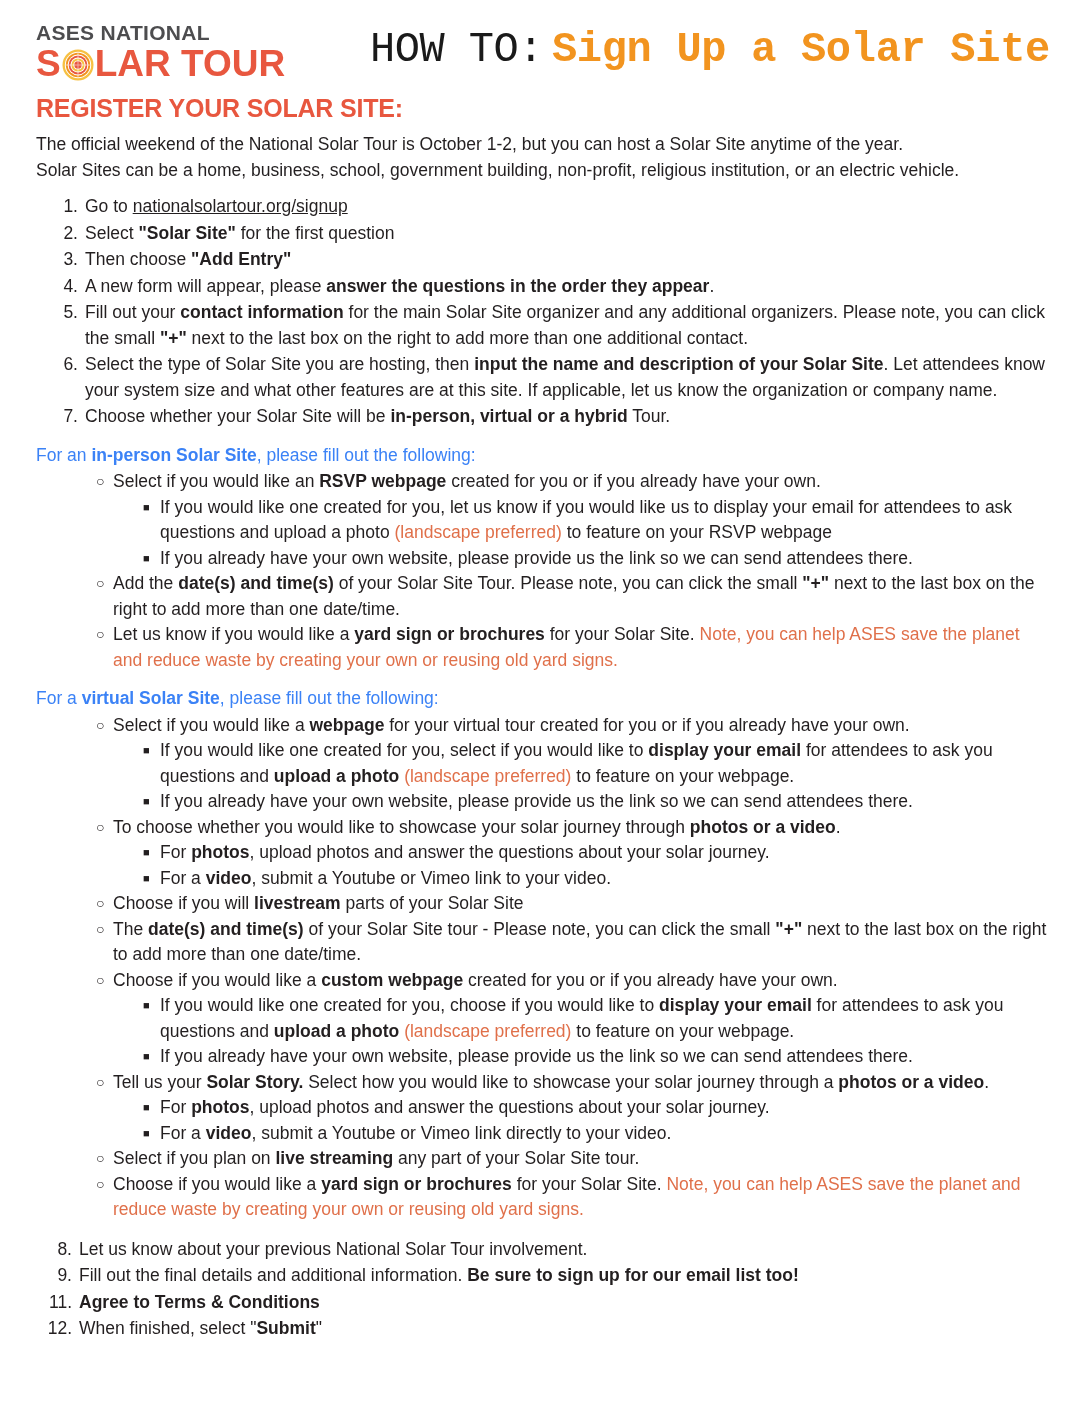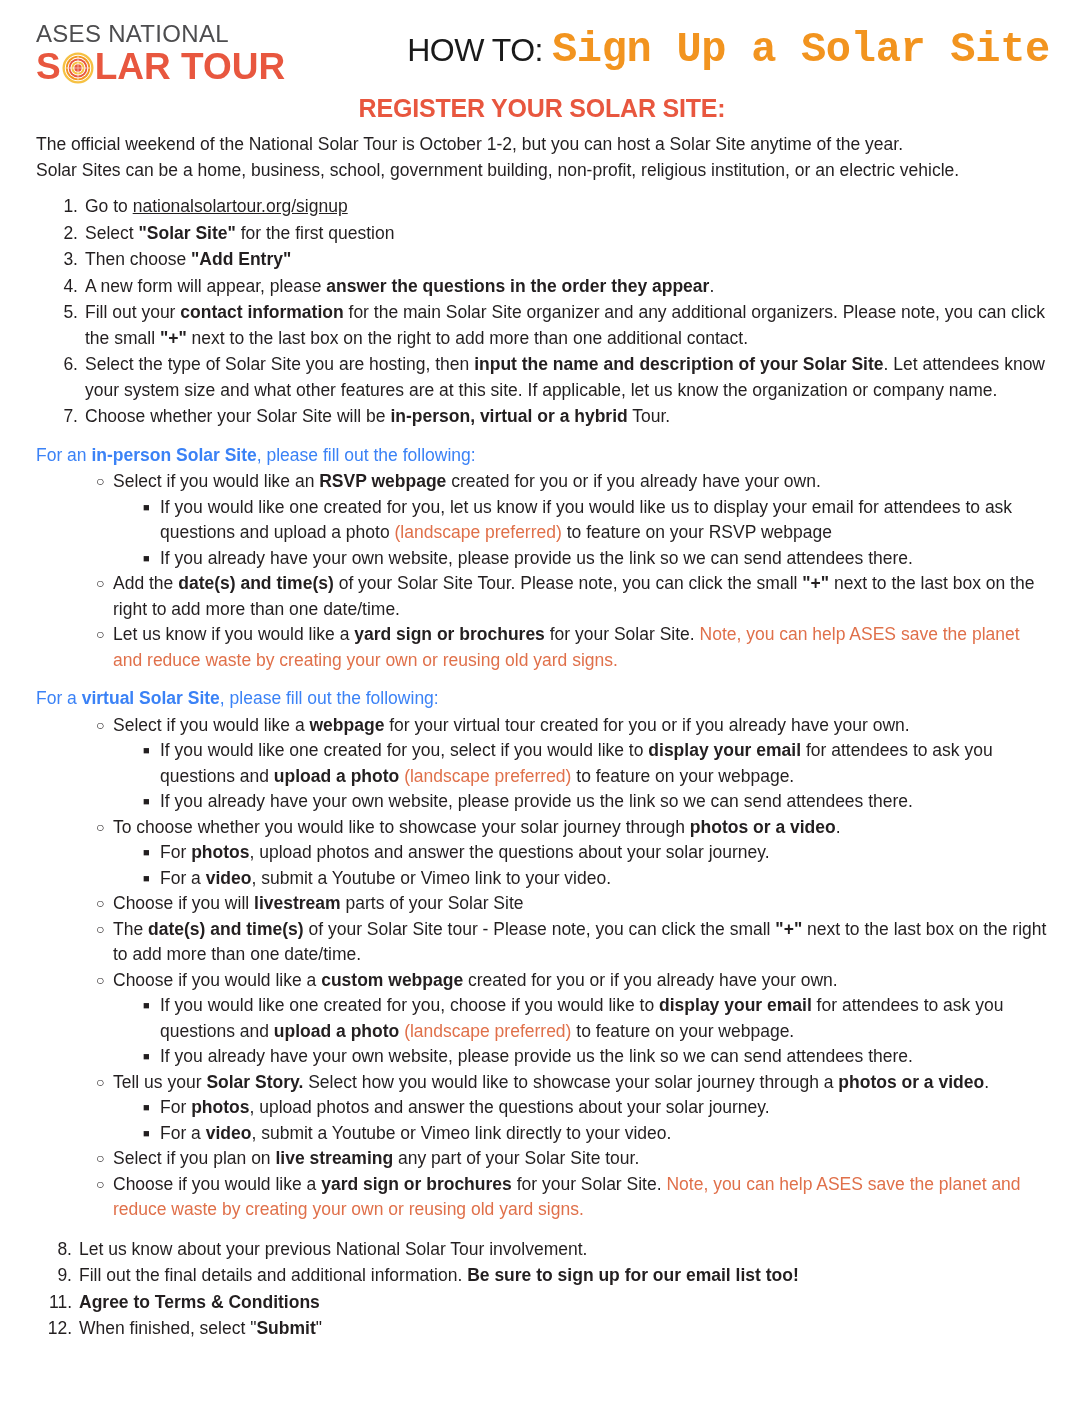--- a/index.html
+++ b/index.html
@@ -33,24 +33,24 @@
     align-items: flex-start;
     justify-content: space-between;
   }
   .logo-block {
     display: flex;
     flex-direction: column;
     line-height: 1;
     padding-top: 6px;
   }
   .logo-top {
-    font-size: 24px;
+    font-size: 21px;
     letter-spacing: 0.3px;
     color: #4d4d4f;
-    font-weight: 400;
+    font-weight: 700;
     font-family: "Liberation Sans", sans-serif;
     margin-bottom: 2px;
   }
   .logo-main {
     display: flex;
     align-items: center;
     font-size: 37px;
     font-weight: bold;
     color: #e8573f;
     letter-spacing: 0.5px;
@@ -67,25 +67,25 @@
     top: 1px;
   }
 
   .title-block {
     display: flex;
     align-items: baseline;
     padding-top: 10px;
     padding-right: 16px;
   }
   .title-howto {
-    font-size: 32px;
+    font-size: 42px;
     color: #1a1a1a;
     font-weight: 400;
     letter-spacing: -0.5px;
-    font-family: Liberation Sans, sans-serif;
+    font-family: Liberation Mono, monospace;
   }
   .title-main {
     font-size: 42px;
     color: #f2941f;
     font-weight: bold;
     letter-spacing: -0.3px;
     margin-left: 9px;
     font-family: Liberation Mono, monospace;
   }
 
@@ -93,21 +93,20 @@
   .content {
     padding: 0 40px 0 36px;
     box-sizing: border-box;
   }
   .section-head {
     font-size: 25px;
     font-weight: bold;
     color: #e8573f;
     letter-spacing: -0.2px;
     margin: 2px 0 9px 0;
-    text-align: center;
   }
   .intro-line {
     font-size: 17.5px;
     line-height: 25px;
     color: #231f20;
     margin: 0 0 1px 0;
   }
 
   
   ol.steps {

